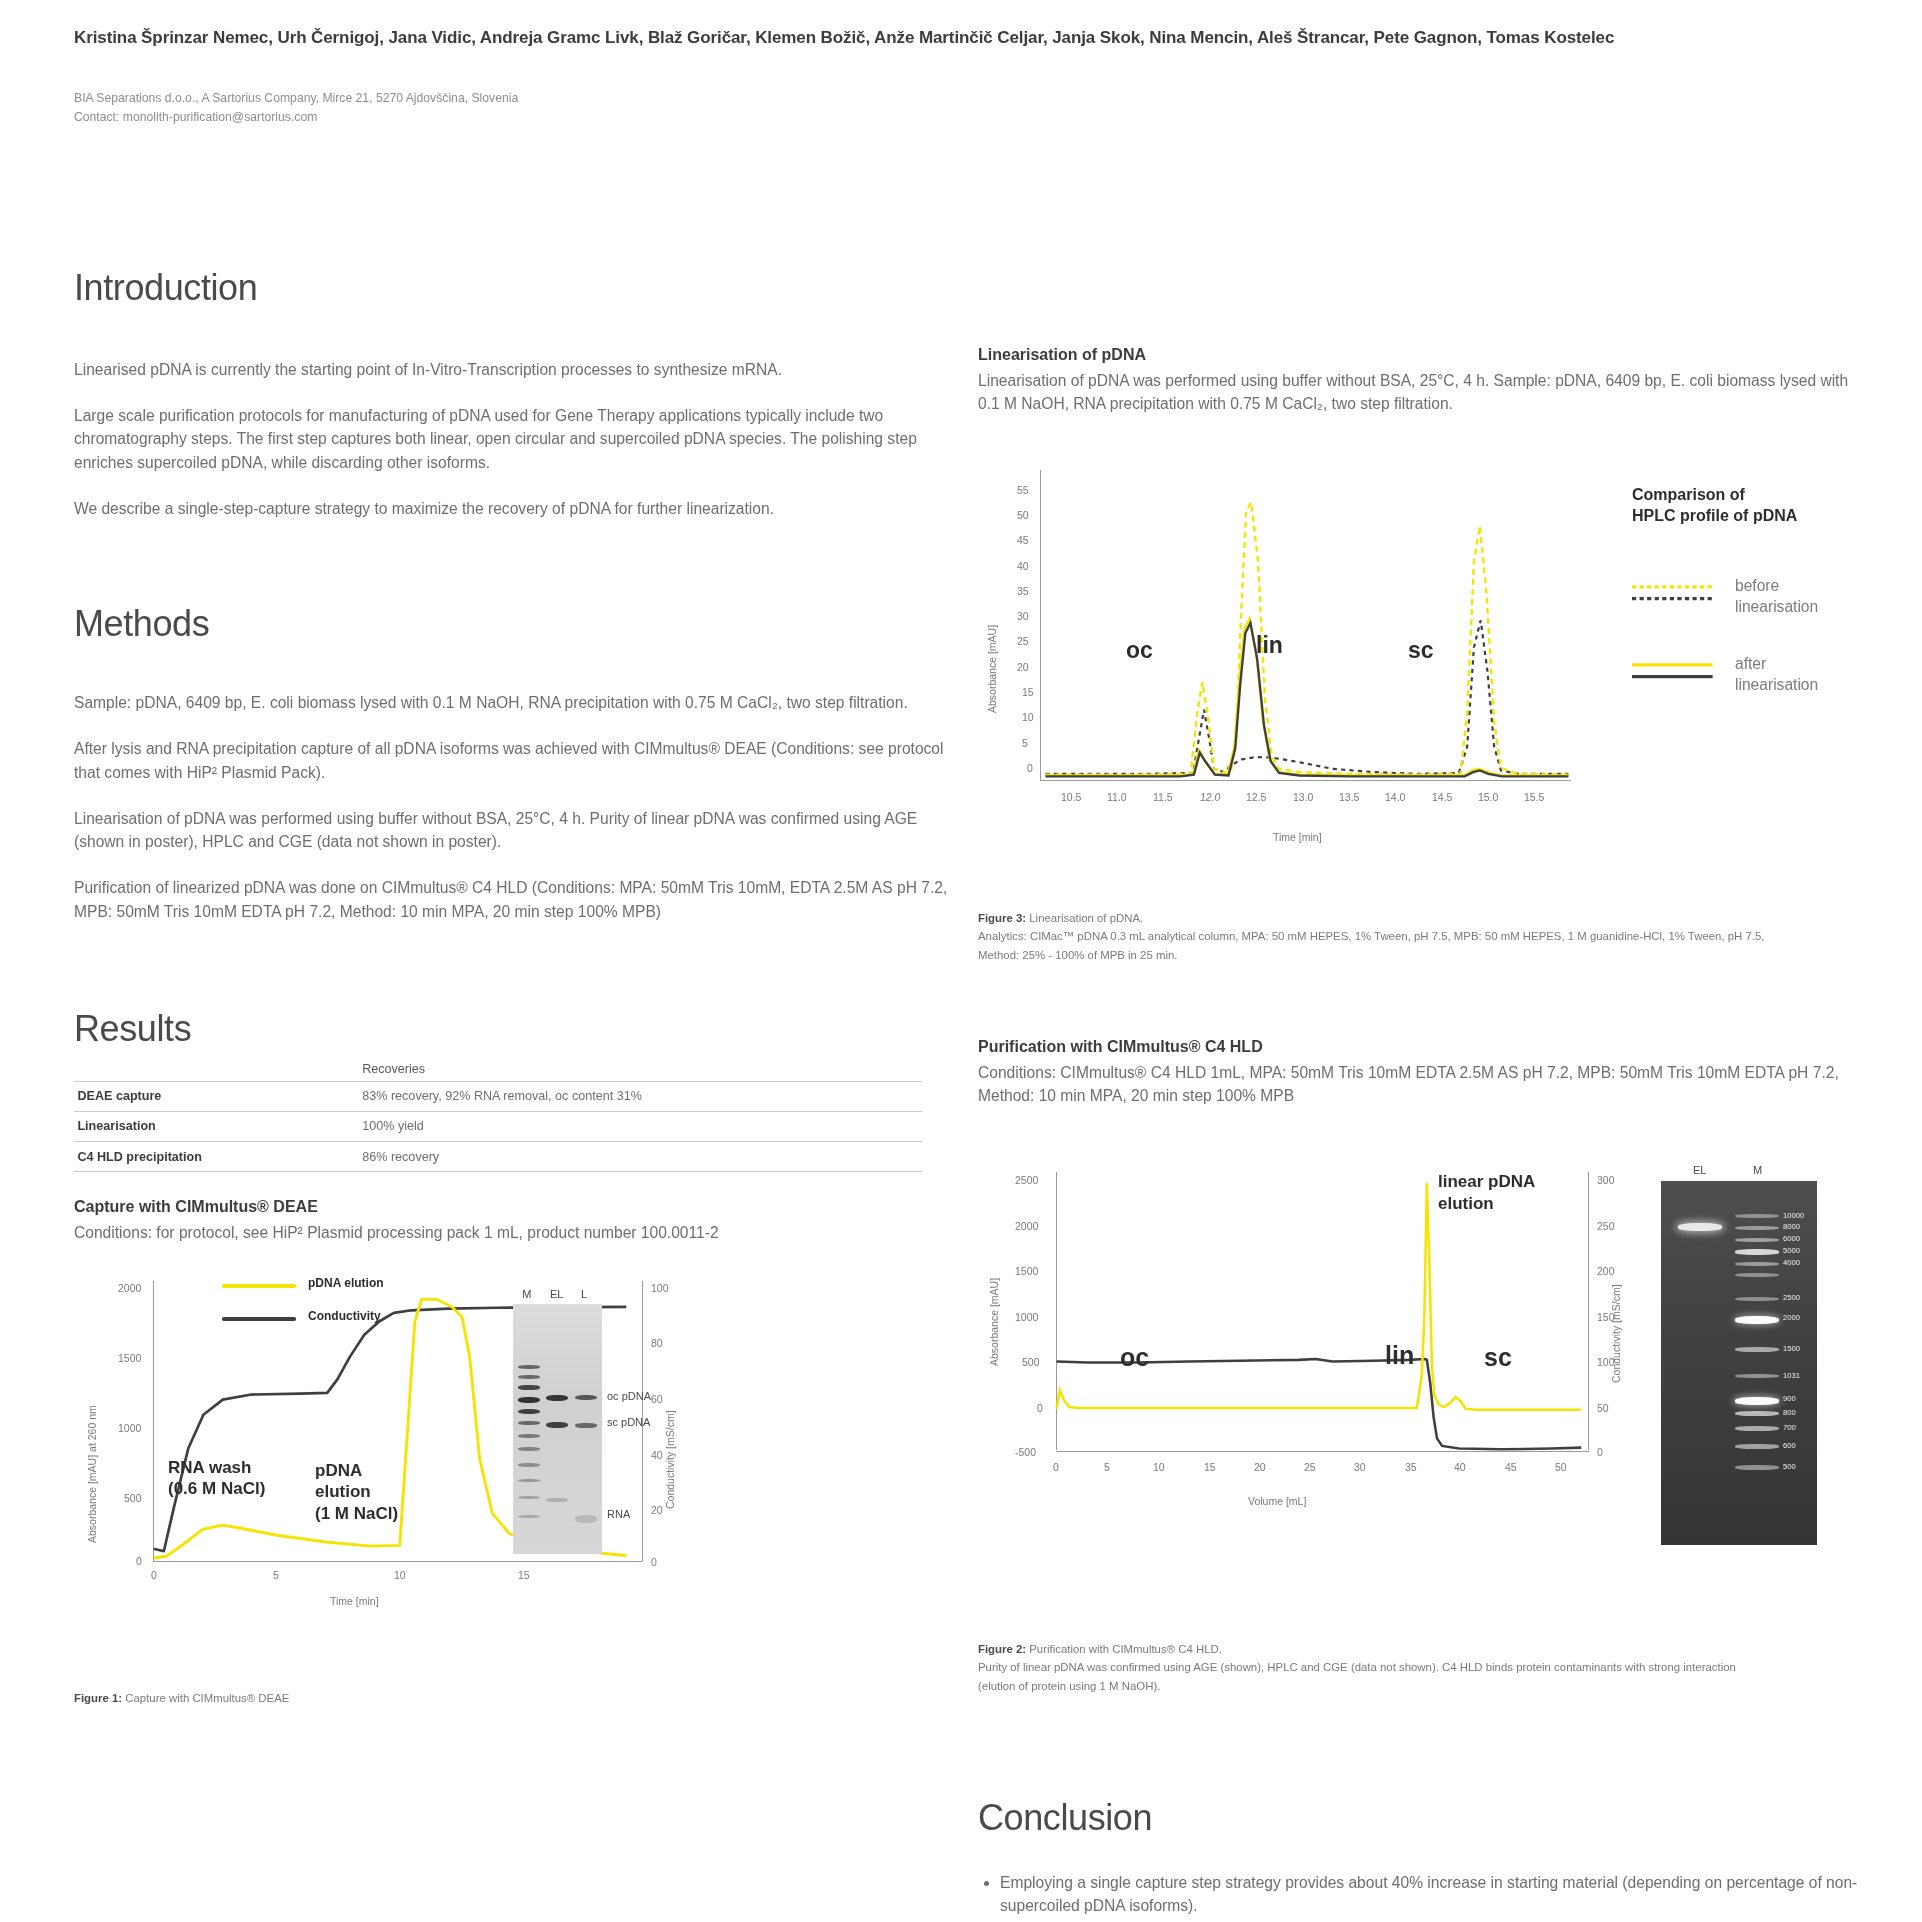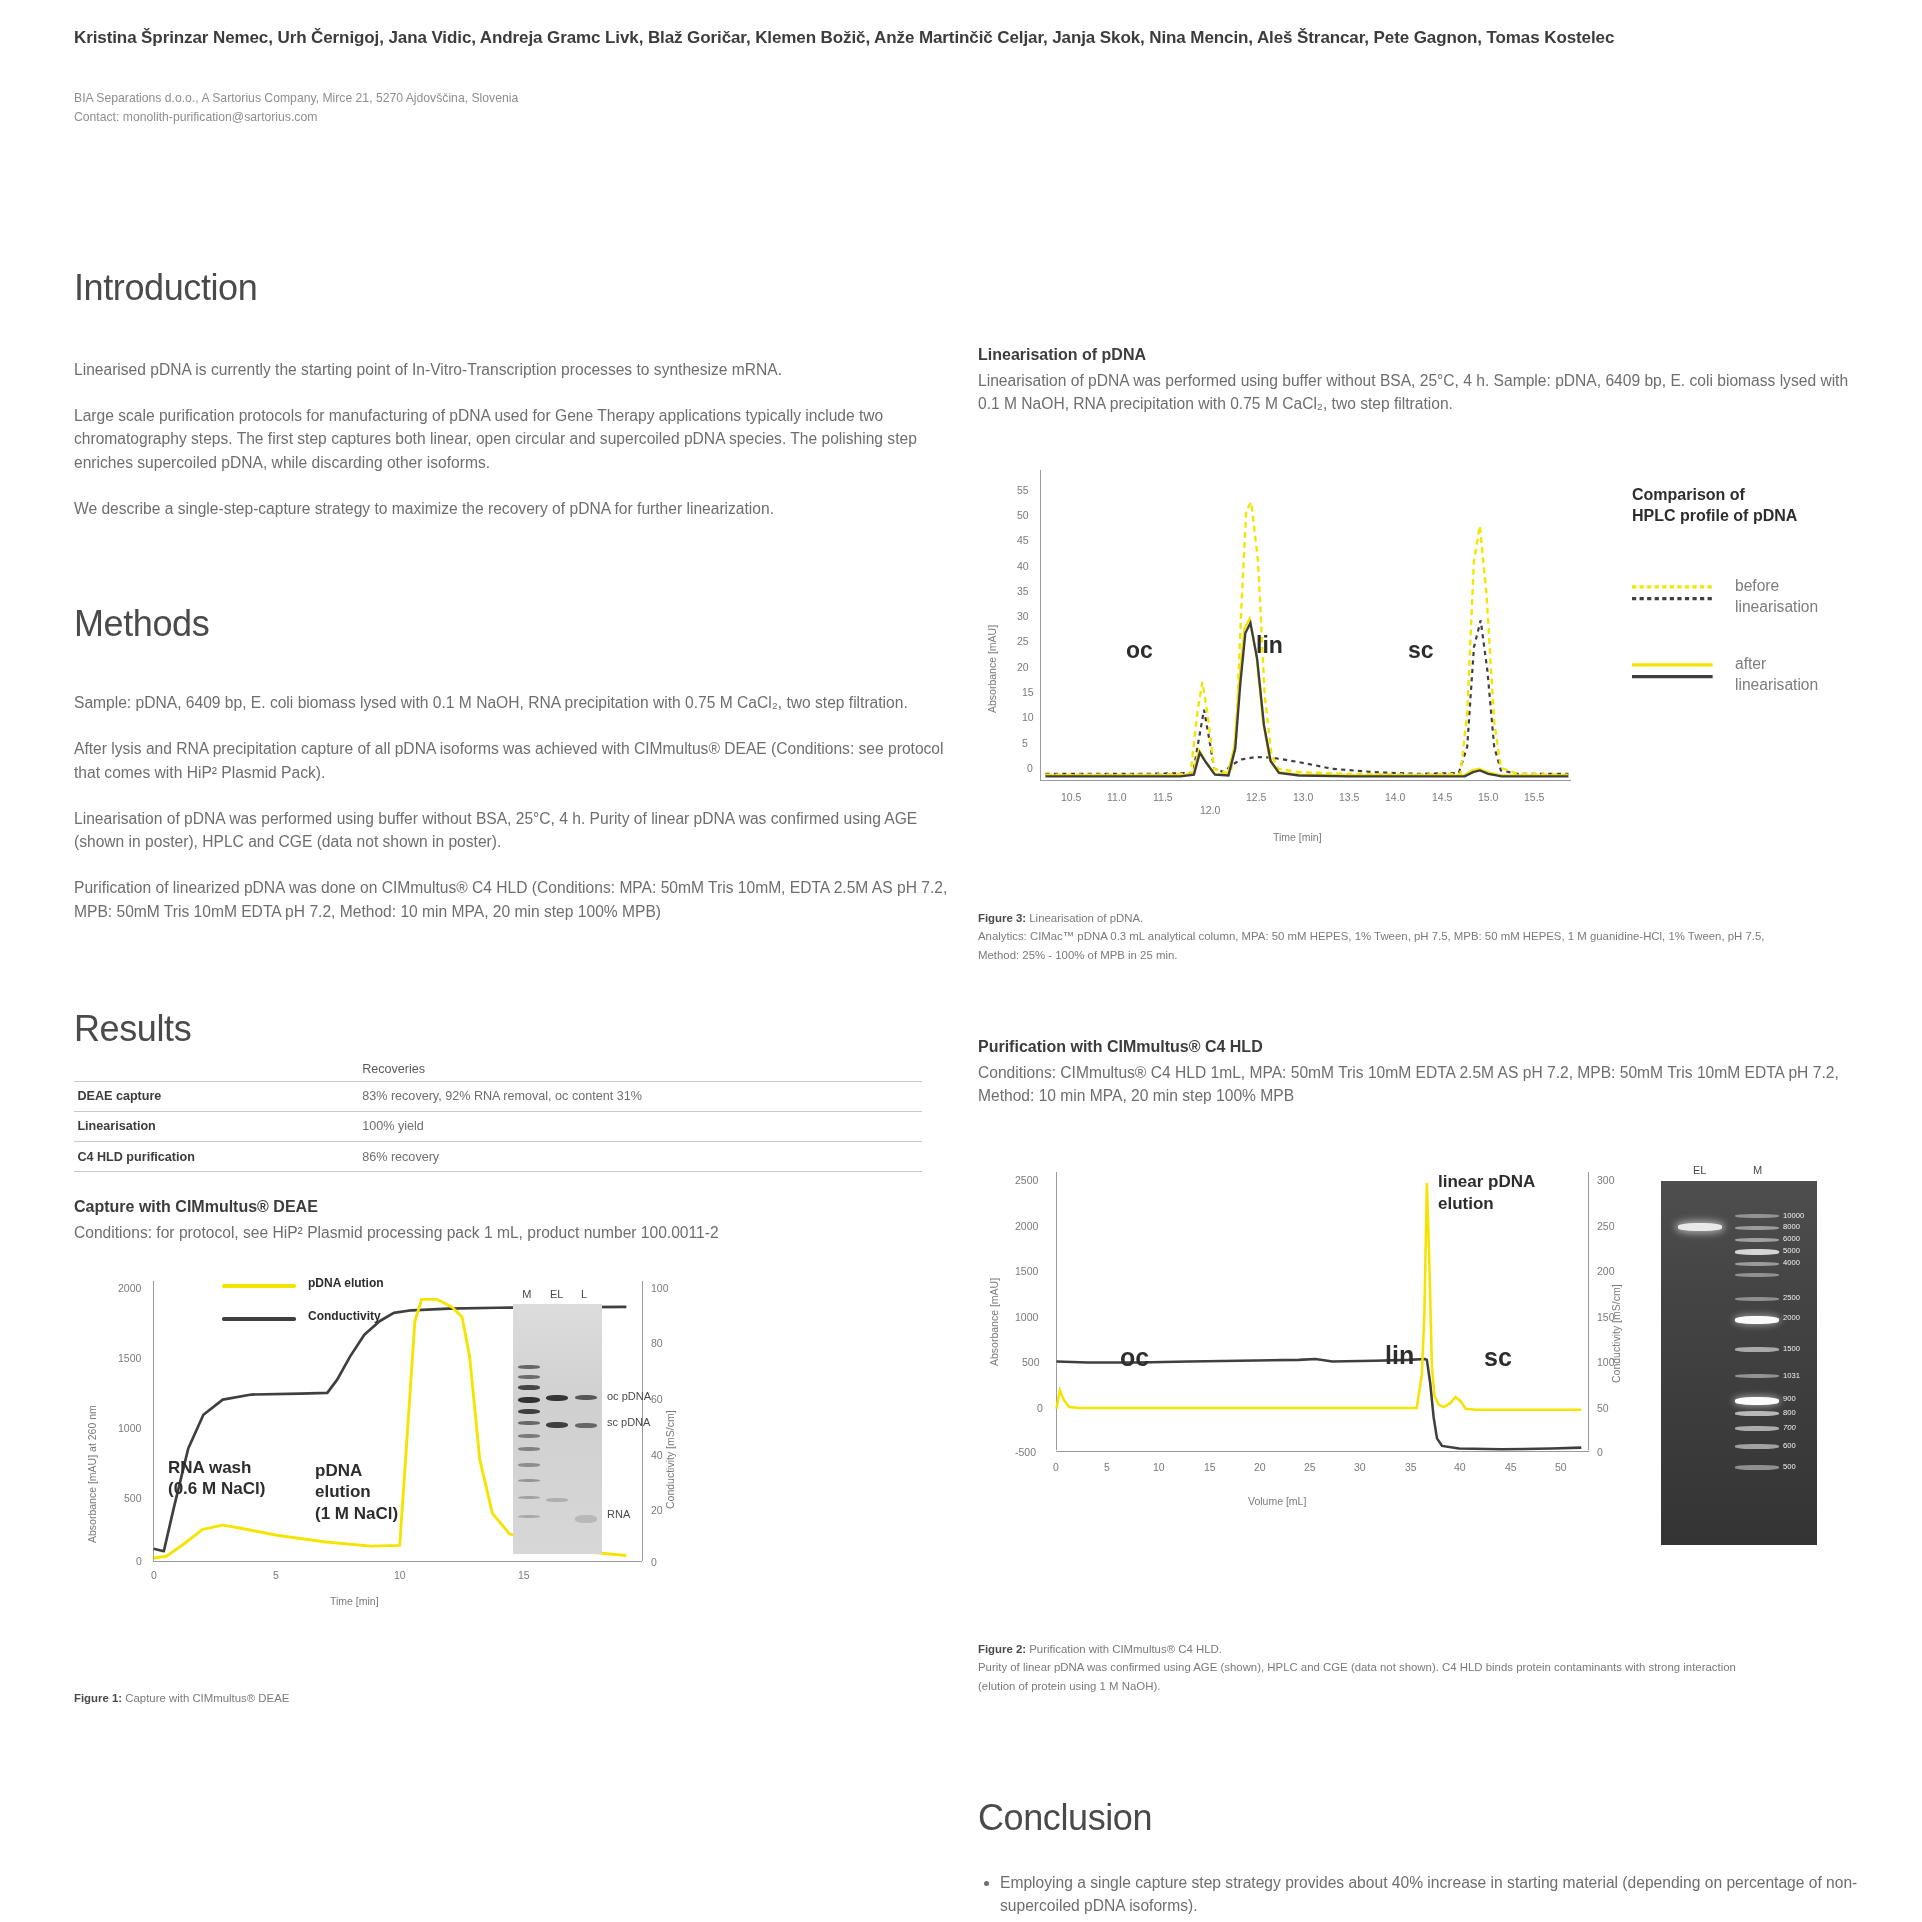--- a/index.html
+++ b/index.html
@@ -102,21 +102,21 @@
     <tbody>
       <tr>
         <td class="k">DEAE capture</td>
         <td class="v">83% recovery, 92% RNA removal, oc content 31%</td>
       </tr>
       <tr>
         <td class="k">Linearisation</td>
         <td class="v">100% yield</td>
       </tr>
       <tr>
-        <td class="k">C4 HLD purification</td>
+        <td class="k">C4 HLD precipitation</td>
         <td class="v">86% recovery</td>
       </tr>
     </tbody>
   </table>
 
   <div style="position:absolute;left:74px;top:1196px;width:869px;">
     <div class="subhead">Capture with CIMmultus® DEAE</div>
     <div class="subtext">Conditions: for protocol, see HiP² Plasmid processing pack 1 mL, product number 100.0011-2</div>
   </div>
 
@@ -233,21 +233,21 @@
     <div class="tick" style="left:39px;top:175px;">25</div>
     <div class="tick" style="left:39px;top:201px;">20</div>
     <div class="tick" style="left:44px;top:226px;">15</div>
     <div class="tick" style="left:44px;top:251px;">10</div>
     <div class="tick" style="left:44px;top:277px;">5</div>
     <div class="tick" style="left:49px;top:302px;">0</div>
 
     <div class="tick" style="left:83px;top:331px;">10.5</div>
     <div class="tick" style="left:129px;top:331px;">11.0</div>
     <div class="tick" style="left:175px;top:331px;">11.5</div>
-    <div class="tick" style="left:222px;top:344px;">12.0</div>
+    <div class="tick" style="left:222px;top:331px;font-style:italic;">12.0</div>
     <div class="tick" style="left:268px;top:331px;">12.5</div>
     <div class="tick" style="left:315px;top:331px;">13.0</div>
     <div class="tick" style="left:361px;top:331px;">13.5</div>
     <div class="tick" style="left:407px;top:331px;">14.0</div>
     <div class="tick" style="left:454px;top:331px;">14.5</div>
     <div class="tick" style="left:500px;top:331px;">15.0</div>
     <div class="tick" style="left:546px;top:331px;">15.5</div>
 
     <svg width="641" height="405" style="position:absolute;left:0;top:0;" viewBox="0 0 760 480">
 

